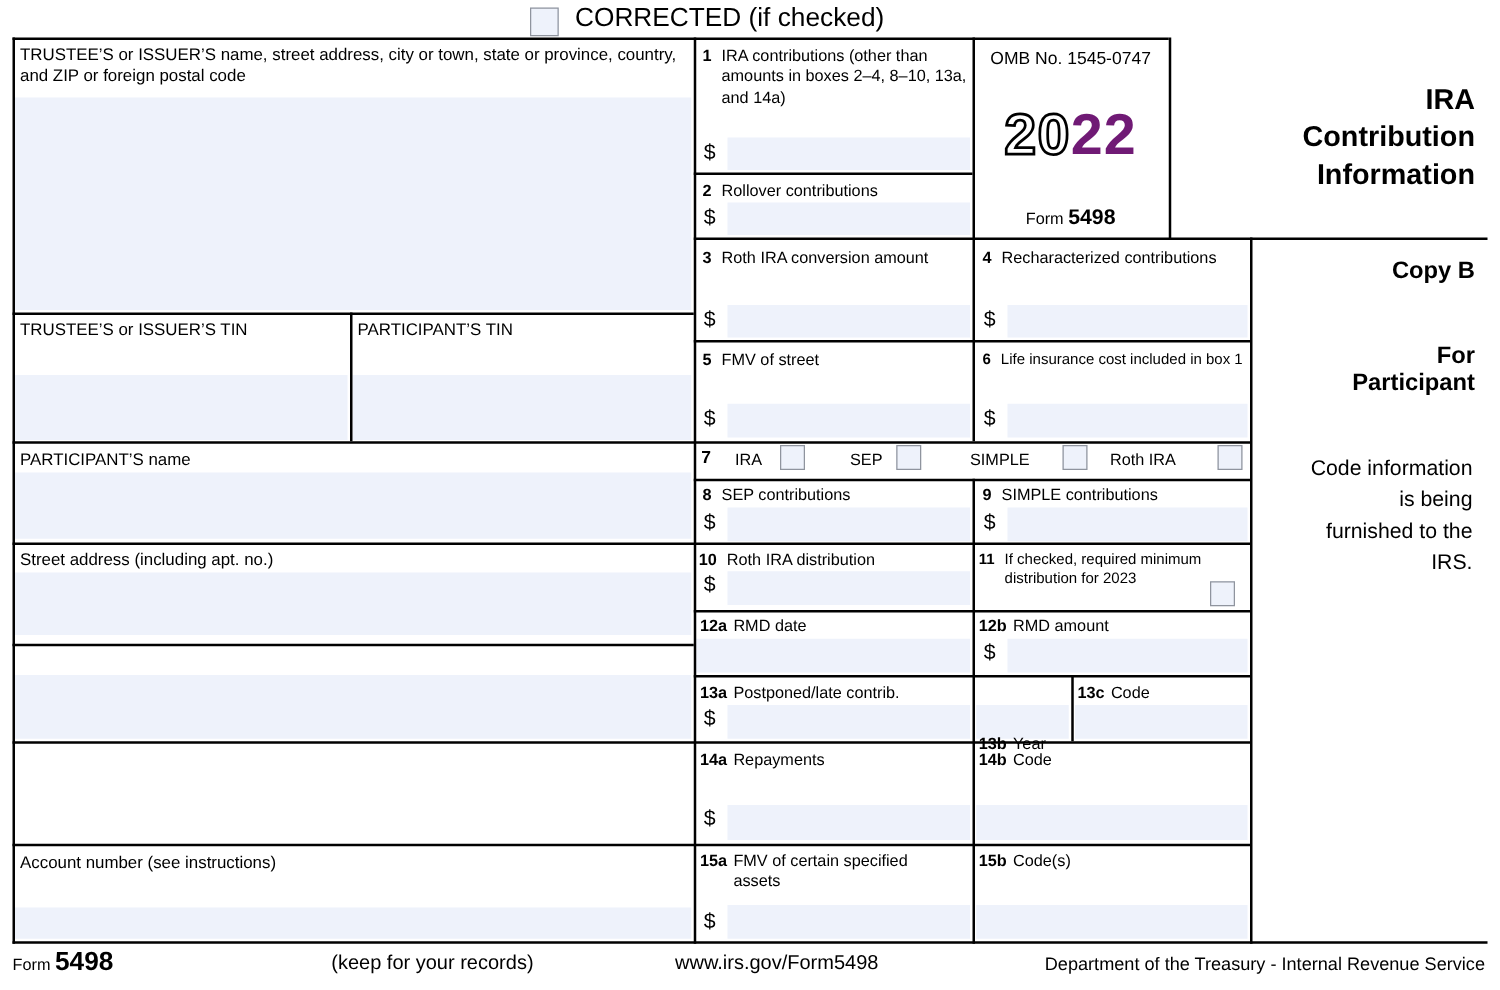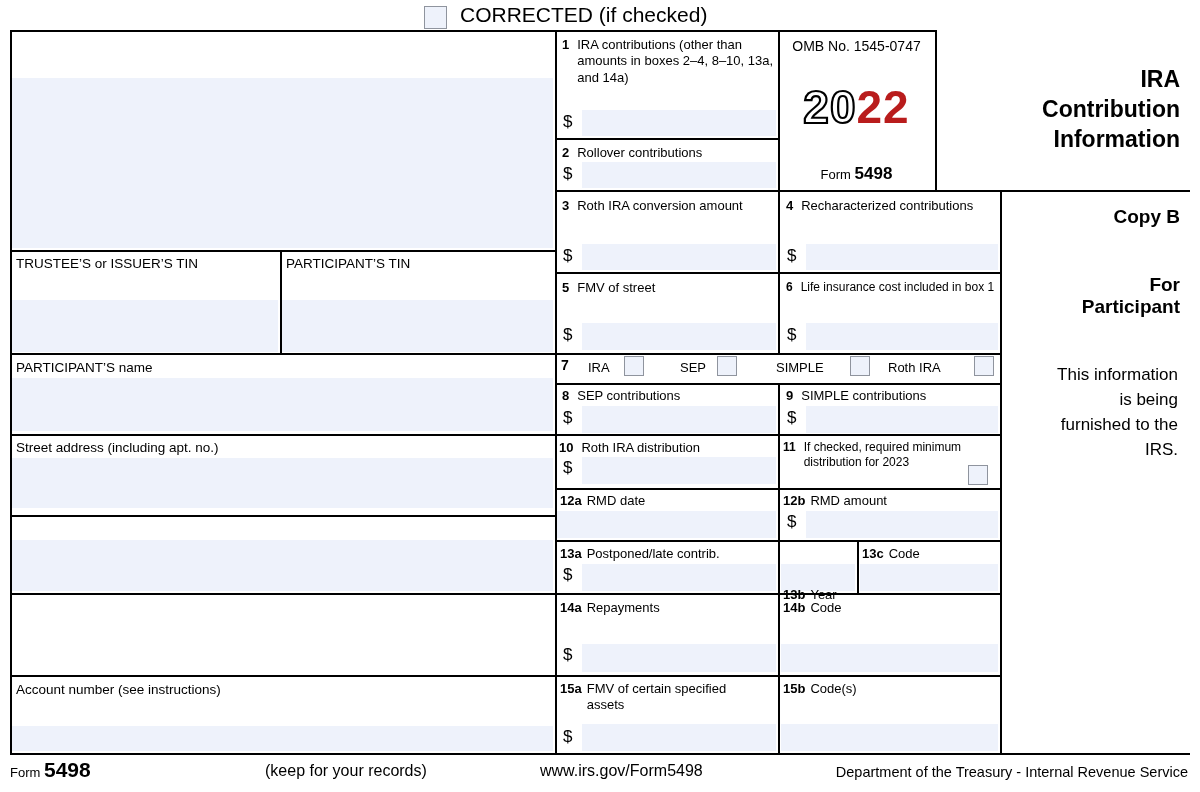--- a/index.html
+++ b/index.html
@@ -21,21 +21,21 @@
   .dollar { position:absolute; font-size:17px; }
 
   .cb { position:absolute; width:20px; height:20px; background:#eef2fb; border:1.5px solid #8f949e; box-sizing:border-box; }
 
   .corrected-label { position:absolute; left:460px; top:3px; font-size:21px; }
   .cb-corrected { left:424px; top:6px; width:23px; height:23px; }
 
   .omb-label { position:absolute; left:780px; top:38px; width:153px; text-align:center; font-size:14px; }
   .year { position:absolute; left:778px; top:80px; width:157px; text-align:center; font-size:46px; font-weight:bold; letter-spacing:1px; }
   .year-outline { color:#fff; -webkit-text-stroke:2.2px #000; }
-  .year-bold { color:#b91c1c; }
+  .year-bold { color:#701a75; }
   .omb-form { position:absolute; left:778px; top:164px; width:157px; text-align:center; font-size:13px; }
   .omb-form b { font-size:17px; }
 
   .main-title { position:absolute; right:20px; top:64px; width:160px; text-align:right; font-size:23px; font-weight:bold; line-height:30px; }
   .copy-b { position:absolute; right:20px; top:206px; font-size:19px; font-weight:bold; }
   .for-participant { position:absolute; right:20px; top:274px; width:110px; text-align:right; font-size:19px; font-weight:bold; line-height:22px; }
   .furnished { position:absolute; right:22px; top:362px; width:130px; text-align:right; font-size:17px; line-height:25px; }
 
   .footer-form { position:absolute; left:10px; top:758px; font-size:13px; }
   .footer-form b { font-size:21px; }
@@ -95,34 +95,35 @@
 
   <div class="line vline" style="left:10px; top:30px; height:725px;"></div>
   <div class="line vline" style="left:280px; top:250px; height:103px;"></div>
   <div class="line vline" style="left:555px; top:30px; height:725px;"></div>
   <div class="line vline" style="left:778px; top:30px; height:323px;"></div>
   <div class="line vline" style="left:778px; top:383px; height:372px;"></div>
   <div class="line vline" style="left:935px; top:30px; height:162px;"></div>
   <div class="line vline" style="left:1000px; top:190px; height:565px;"></div>
   <div class="line vline" style="left:857px; top:540px; height:53px;"></div>
 
+  <div class="lbl lbl-left" style="left:16px; top:36px; width:530px;">TRUSTEE’S or ISSUER’S name, street address, city or town, state or province, country, and ZIP or foreign postal code</div>
   <div class="lbl lbl-left" style="left:16px; top:256px;">TRUSTEE’S or ISSUER’S TIN</div>
   <div class="lbl lbl-left" style="left:286px; top:256px;">PARTICIPANT’S TIN</div>
   <div class="lbl lbl-left" style="left:16px; top:360px;">PARTICIPANT’S name</div>
   <div class="lbl lbl-left" style="left:16px; top:440px;">Street address (including apt. no.)</div>
   <div class="lbl lbl-left" style="left:16px; top:682px;">Account number (see instructions)</div>
 
   <div class="omb-label">OMB No. 1545-0747</div>
   <div class="year"><span class="year-outline">20</span><span class="year-bold">22</span></div>
   <div class="omb-form"><span>Form</span> <b>5498</b></div>
   <div class="main-title">IRA Contribution Information</div>
 
   <div class="copy-b">Copy B</div>
   <div class="for-participant">For Participant</div>
-  <div class="furnished">This information is being furnished to the IRS.</div>
+  <div class="furnished">Code information is being furnished to the IRS.</div>
 
   <div class="lbl boxlbl" style="left:562px; top:37px; width:212px;">
     <span class="num">1</span>
     <span>IRA contributions (other than amounts in boxes 2–4, 8–10, 13a, and 14a)</span>
   </div>
   <div class="dollar" style="left:563px; top:112px;">$</div>
 
   <div class="lbl boxlbl" style="left:562px; top:145px; width:212px;">
     <span class="num">2</span>
     <span>Rollover contributions</span>

